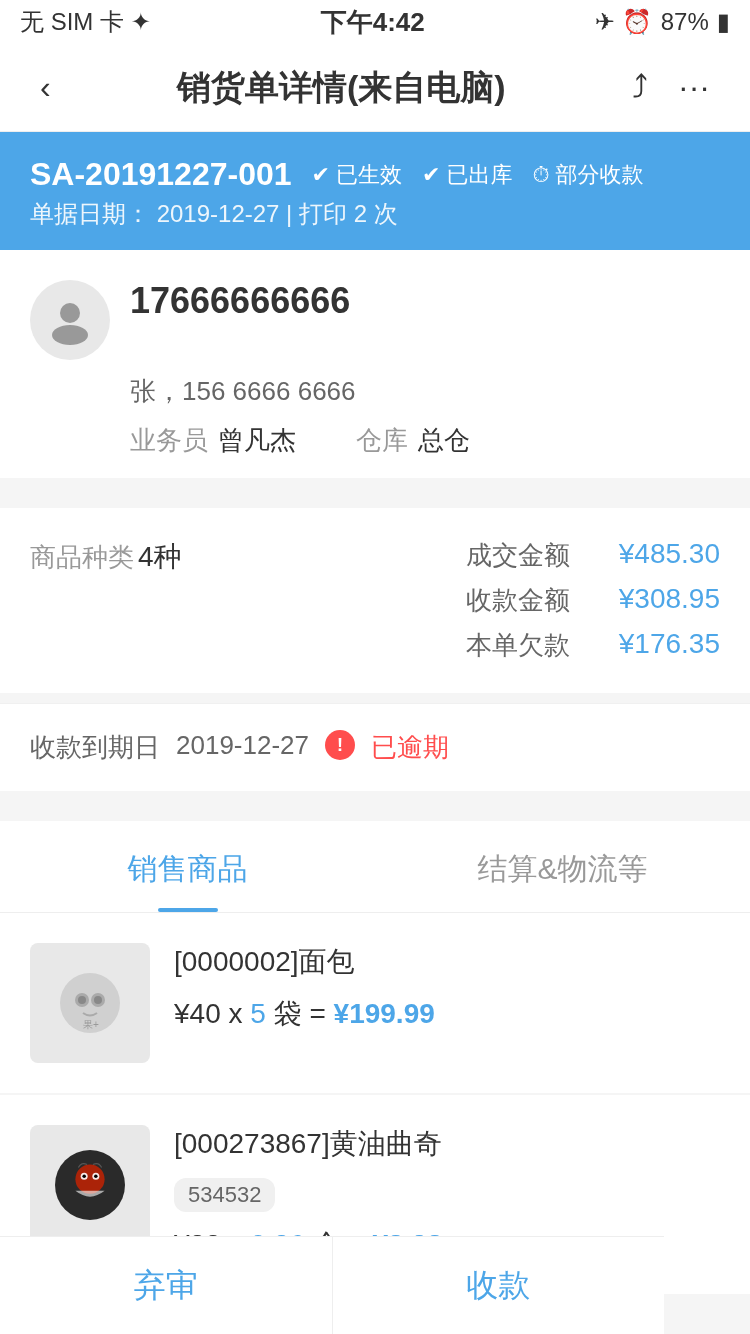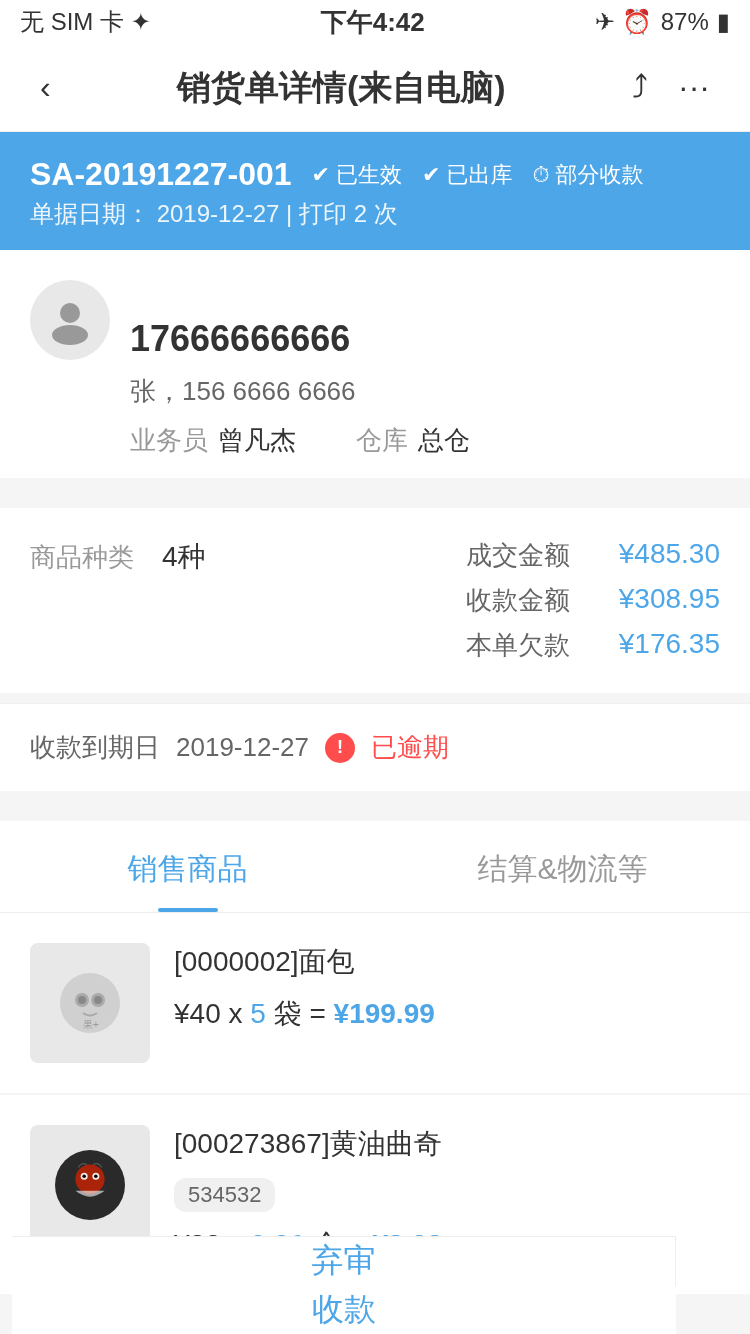--- a/index.html
+++ b/index.html
@@ -84,21 +84,21 @@
     }
 
     
     .customer-section {
       background: #fff;
       padding: 30px 30px 20px;
       margin-bottom: 10px;
     }
     .customer-top {
       display: flex;
-      align-items: flex-end;
+      align-items: flex-start;
       gap: 20px;
       margin-bottom: 14px;
     }
     .avatar {
       width: 80px;
       height: 80px;
       border-radius: 50%;
       background: #e8e8e8;
       display: flex;
       align-items: center;
@@ -132,35 +132,34 @@
     .stats-section {
       background: #fff;
       padding: 30px;
       margin-bottom: 10px;
     }
     .stats-grid {
       display: flex;
       justify-content: space-between;
       align-items: flex-start;
     }
-    .stats-left { font-size: 26px; color: #666; display: flex; gap: 28px; align-items: center; }
+    .stats-left { font-size: 26px; color: #666; display: flex; gap: 4px; align-items: center; }
     .stats-label { color: #999; }
     .stats-value { color: #333; font-size: 28px; }
     .stats-right { display: flex; flex-direction: column; gap: 10px; text-align: right; }
     .stats-row { display: flex; justify-content: flex-end; gap: 20px; font-size: 26px; }
     .stats-row-label { color: #666; }
     .stats-row-value { color: #4da6e8; font-size: 28px; min-width: 130px; text-align: right; }
 
     
     .due-section {
       background: #fff;
       padding: 26px 30px;
       margin-bottom: 10px;
       display: flex;
-      align-items: center;
       gap: 16px;
       font-size: 26px;
       color: #666;
       border-top: 1px solid #f0f0f0;
     }
     .overdue-badge {
       background: #ff4d4d;
       color: #fff;
       border-radius: 50%;
       width: 30px;
@@ -236,27 +235,26 @@
       margin-bottom: 14px;
     }
     .product-price { font-size: 28px; color: #333; }
     .price-qty { color: #4da6e8; }
     .price-total { color: #4da6e8; font-weight: 600; }
 
     
     .bottom-bar {
       position: fixed;
       bottom: 0;
-      left: 12px;
+      left: 0;
       width: 664px;
       height: 98px;
       background: #fff;
       border-top: 1px solid #eee;
       display: flex;
-      flex-direction: column;
     }
     .bottom-btn {
       flex: 1;
       display: flex;
       align-items: center;
       justify-content: center;
       font-size: 32px;
       cursor: pointer;
       border: none;
       background: #fff;

